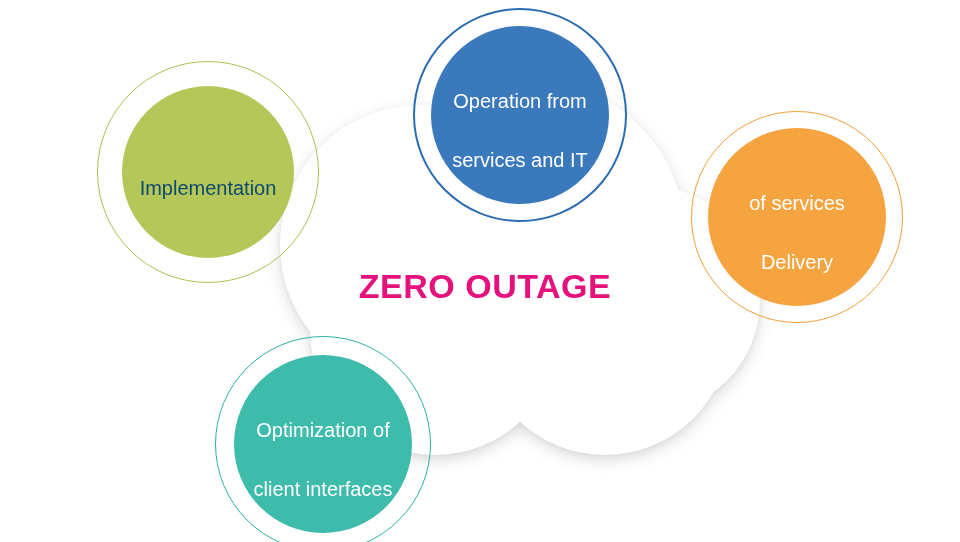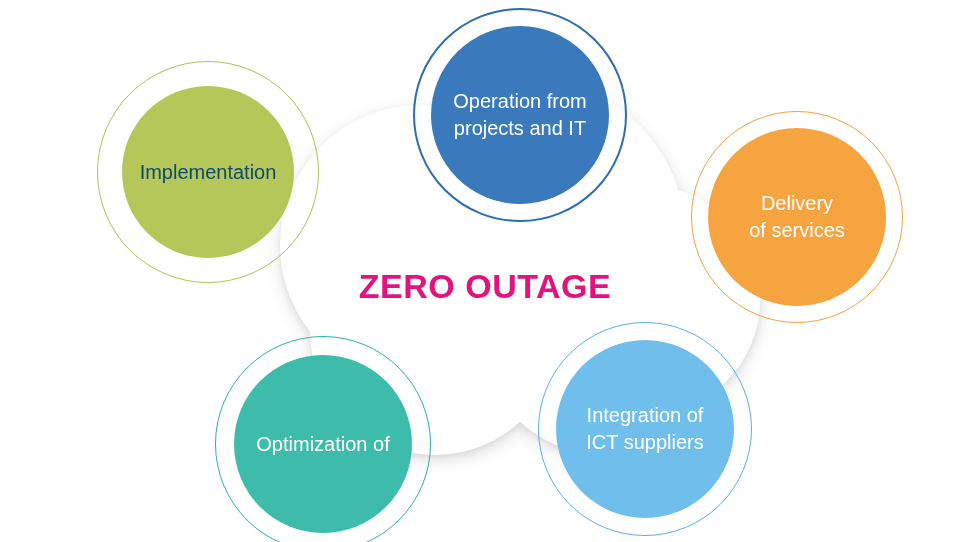--- a/index.html
+++ b/index.html
@@ -69,21 +69,21 @@
     align-items: center;
     justify-content: center;
     text-align: center;
   }
   .node-label {
     color: #ffffff;
     font-size: 20px;
     line-height: 27px;
     font-weight: 400;
   }
-  .node-label span { display: block; }
+  .node-label span { display: block; margin-top: 32px; }
 
   .n1 { left:  97px; top:  61px; width: 222px; height: 222px; }
   .n1 .disc { inset: 25px; }
 
   .n2 { left: 413px; top:   8px; width: 214px; height: 214px; --ringw: 2px; }
   .n2 .disc { inset: 18px; }
 
   .n3 { left: 691px; top: 111px; width: 212px; height: 212px; }
   .n3 .disc { inset: 17px; }
 
@@ -115,47 +115,39 @@
         <span>Implementation</span>
       </div>
     </div>
   </div>
 
   <div class="node n2" style="--fill: #3A79BB; --ring: #2B6CB3;">
     <div class="ring"></div>
     <div class="disc">
       <div class="node-label" style="color: rgb(255, 255, 255);">
         <span>Operation from</span>
-        <span>projects and IT</span>
+        <span>services and IT</span>
       </div>
     </div>
   </div>
 
   <div class="node n3" style="--fill: #F5A440; --ring: #F2A03C;">
     <div class="ring"></div>
     <div class="disc">
       <div class="node-label" style="color: rgb(255, 255, 255);">
+        <span>of services</span>
         <span>Delivery</span>
-        <span>of services</span>
       </div>
     </div>
   </div>
 
   <div class="node n4" style="--fill: #3DBBAB; --ring: #2EB1A1;">
     <div class="ring"></div>
     <div class="disc">
       <div class="node-label" style="color: rgb(255, 255, 255);">
         <span>Optimization of</span>
+        <span>client interfaces</span>
       </div>
     </div>
   </div>
 
-  <div class="node n5" style="--fill: #70BEEB; --ring: #58B0E3;">
-    <div class="ring"></div>
-    <div class="disc">
-      <div class="node-label" style="color: rgb(255, 255, 255);">
-        <span>Integration of</span>
-        <span>ICT suppliers</span>
-      </div>
-    </div>
-  </div>
 
 </div>
 
 </body></html>

